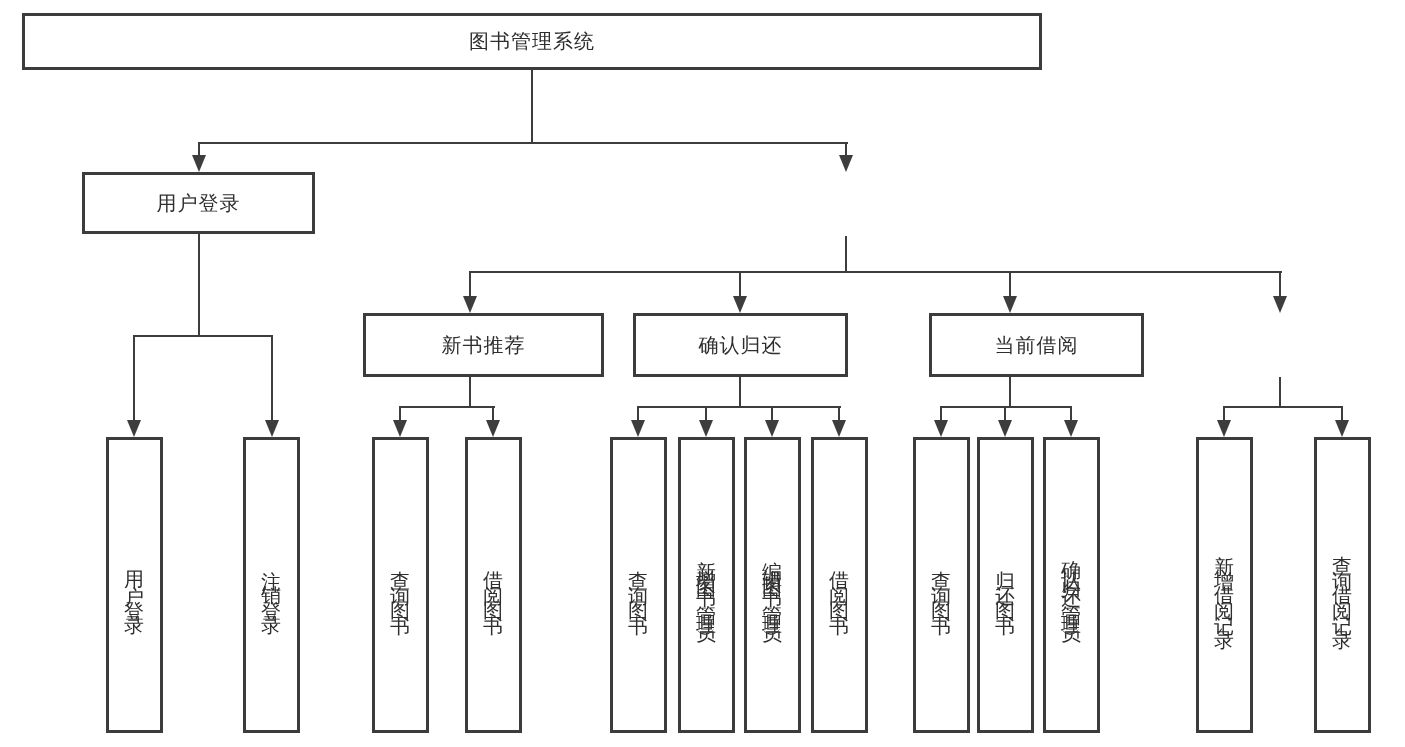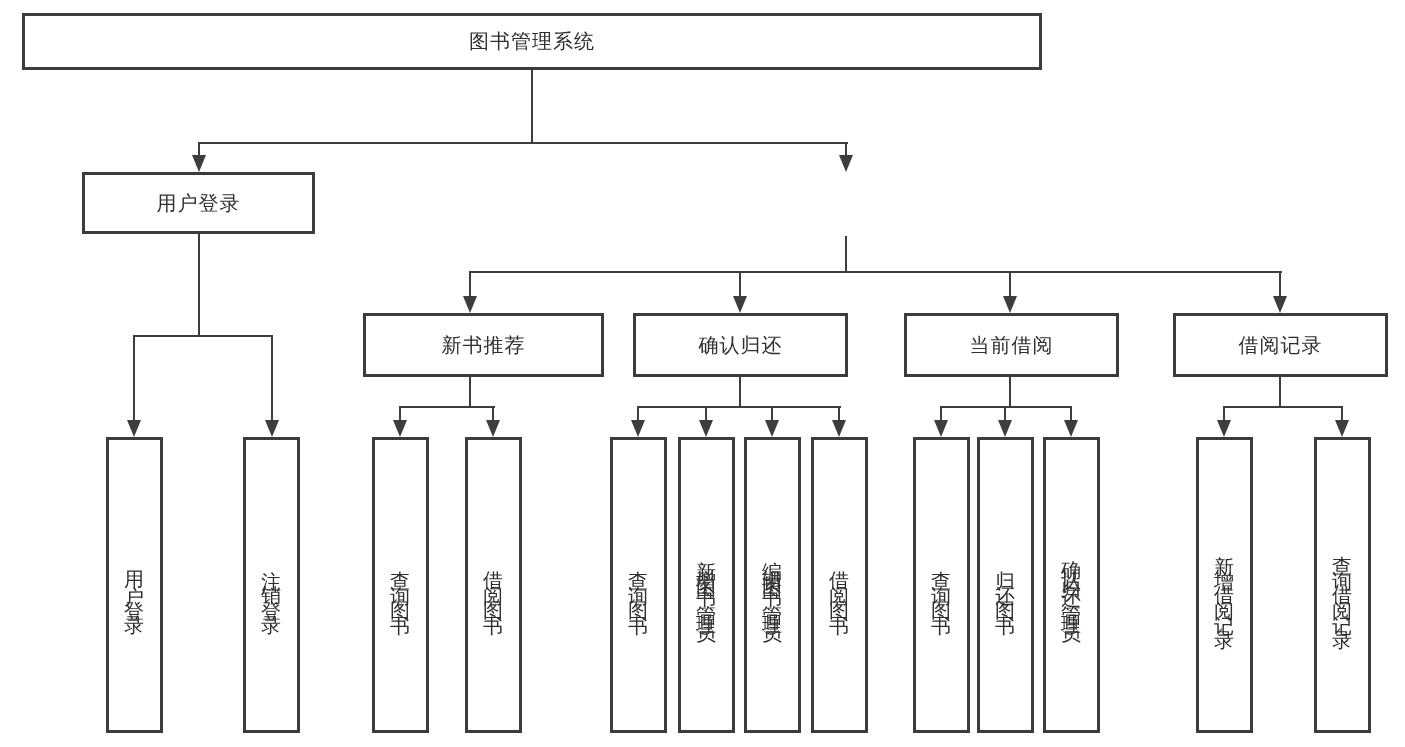--- a/index.html
+++ b/index.html
@@ -73,25 +73,22 @@
   <div class="arrow" style="left:1003px;top:296px;"></div>
   <div class="vline" style="left:1279px;top:271px;width:2px;height:27px;"></div>
   <div class="arrow" style="left:1273px;top:296px;"></div>
 
   <div class="box" style="left:363px;top:313px;width:241px;height:64px;">
     <span>新书推荐</span>
   </div>
   <div class="box" style="left:633px;top:313px;width:215px;height:64px;">
     <span>确认归还</span>
   </div>
-  <div class="box" style="left:904px;top:313px;width:215px;height:64px;">
+  <div class="box" style="left:929px;top:313px;width:215px;height:64px;">
     <span>当前借阅</span>
-  </div>
-  <div class="box" style="left:1173px;top:313px;width:215px;height:64px;">
-    <span>借阅记录</span>
   </div>
 
   <div class="vline" style="left:469px;top:377px;width:2px;height:31px;"></div>
   <div class="hline" style="left:399px;top:406px;width:96px;height:2px;"></div>
   <div class="vline" style="left:399px;top:406px;width:2px;height:15px;"></div>
   <div class="arrow" style="left:393px;top:420px;"></div>
   <div class="vline" style="left:492px;top:406px;width:2px;height:15px;"></div>
   <div class="arrow" style="left:486px;top:420px;"></div>
 
   <div class="vline" style="left:739px;top:377px;width:2px;height:31px;"></div>

